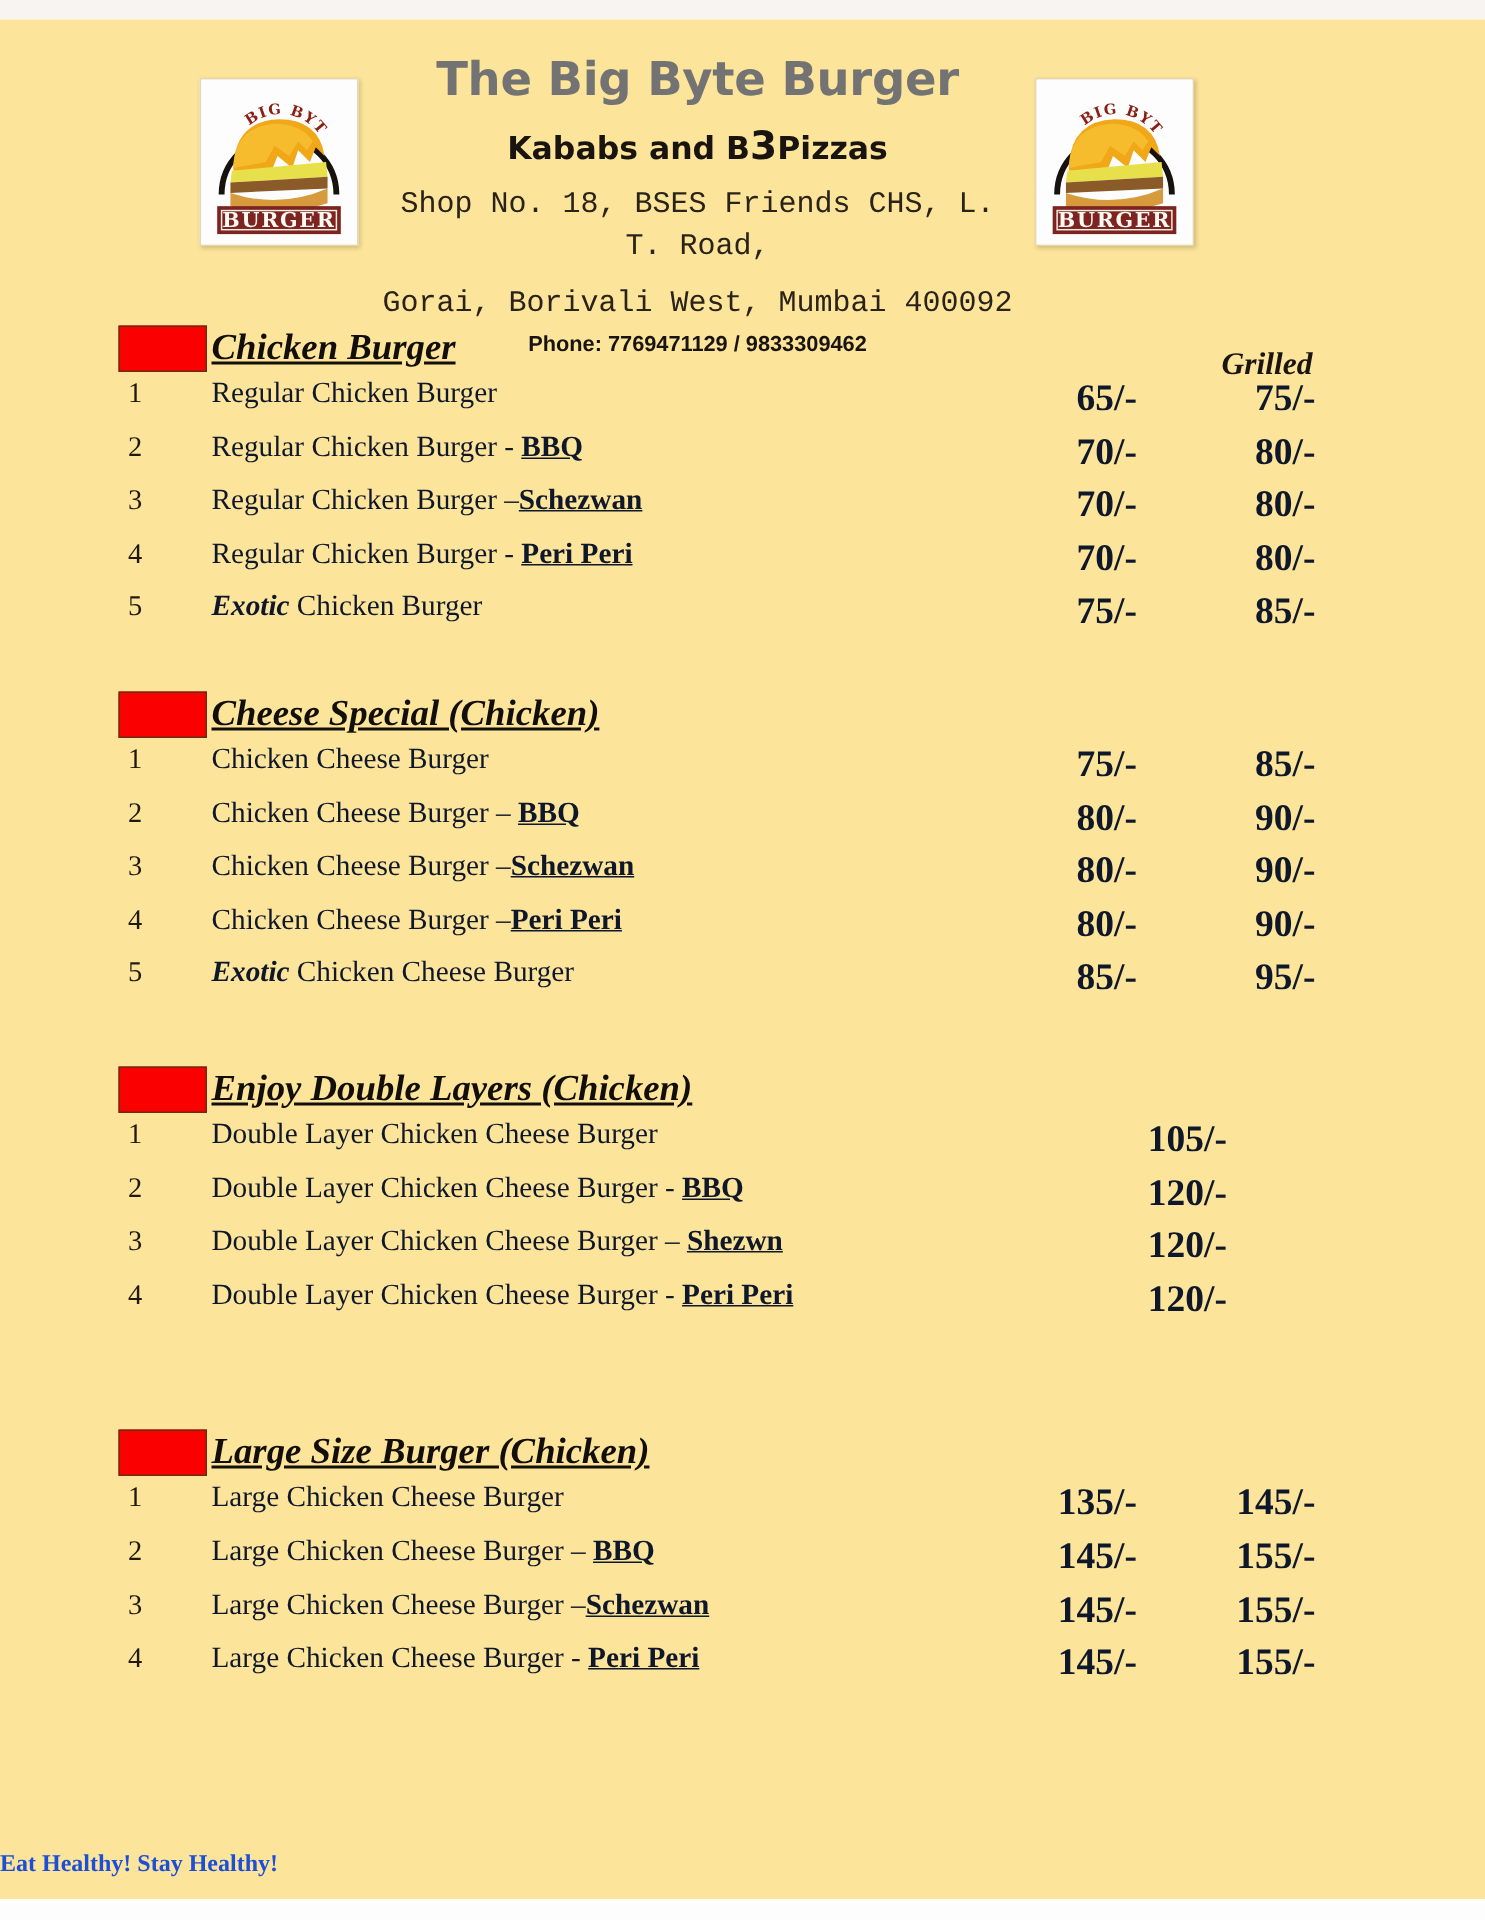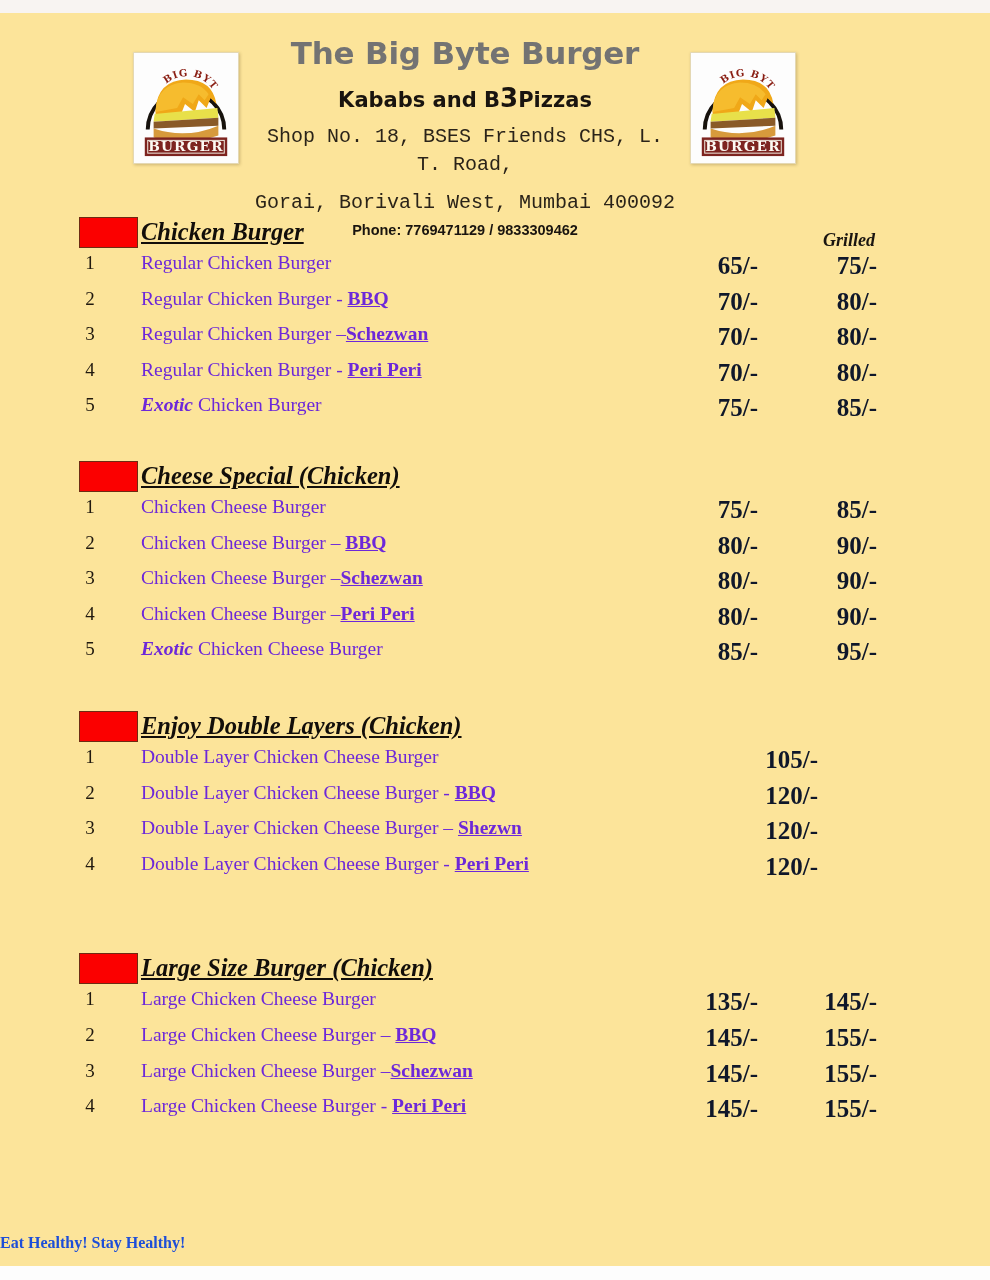--- a/index.html
+++ b/index.html
@@ -136,42 +136,42 @@
     text-underline-offset: 2px;
     white-space: nowrap;
   }
   .grilled-label {
     position: absolute;
     right: 115px;
     top: 16px;
     font-family: "Liberation Serif", serif;
     font-weight: bold;
     font-style: italic;
-    font-size: 18px;
+    font-size: 21px;
     color: #1a1510;
     white-space: nowrap;
   }
 
   .row {
     position: relative;
     height: 35.6px;
   }
   .row .num {
     position: absolute;
     left: 52px;
     width: 32px;
     text-align: center;
     font-size: 19px;
     color: #20190f;
   }
   .row .name {
     position: absolute;
     left: 119px;
     font-size: 19.5px;
-    color: #6d28d9;
+    color: #0f172a;
     white-space: nowrap;
   }
   .row .name b  { font-weight: bold; text-decoration: underline; }
   .row .name i  { font-weight: bold; font-style: italic; }
   .row .price {
     position: absolute;
     font-size: 25px;
     font-weight: bold;
     color: #0f172a;
     text-align: right;

